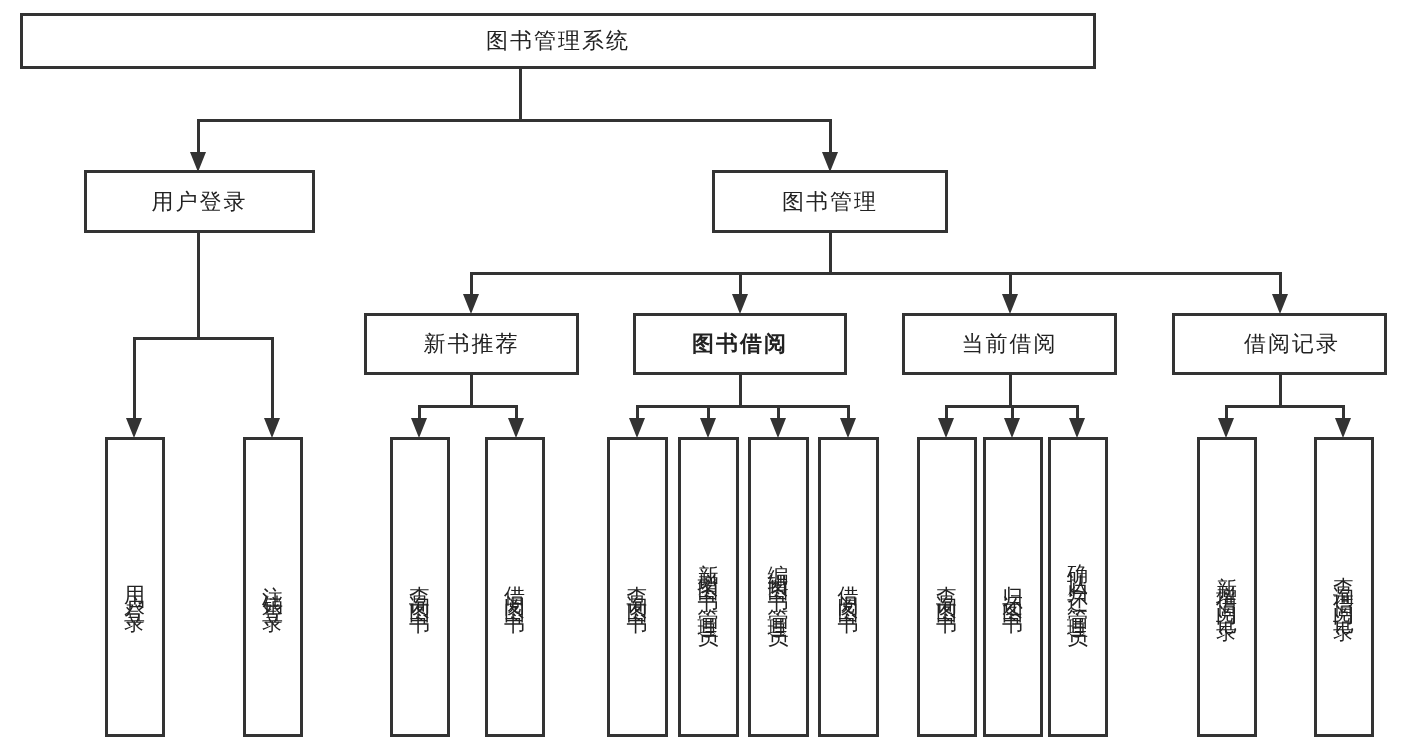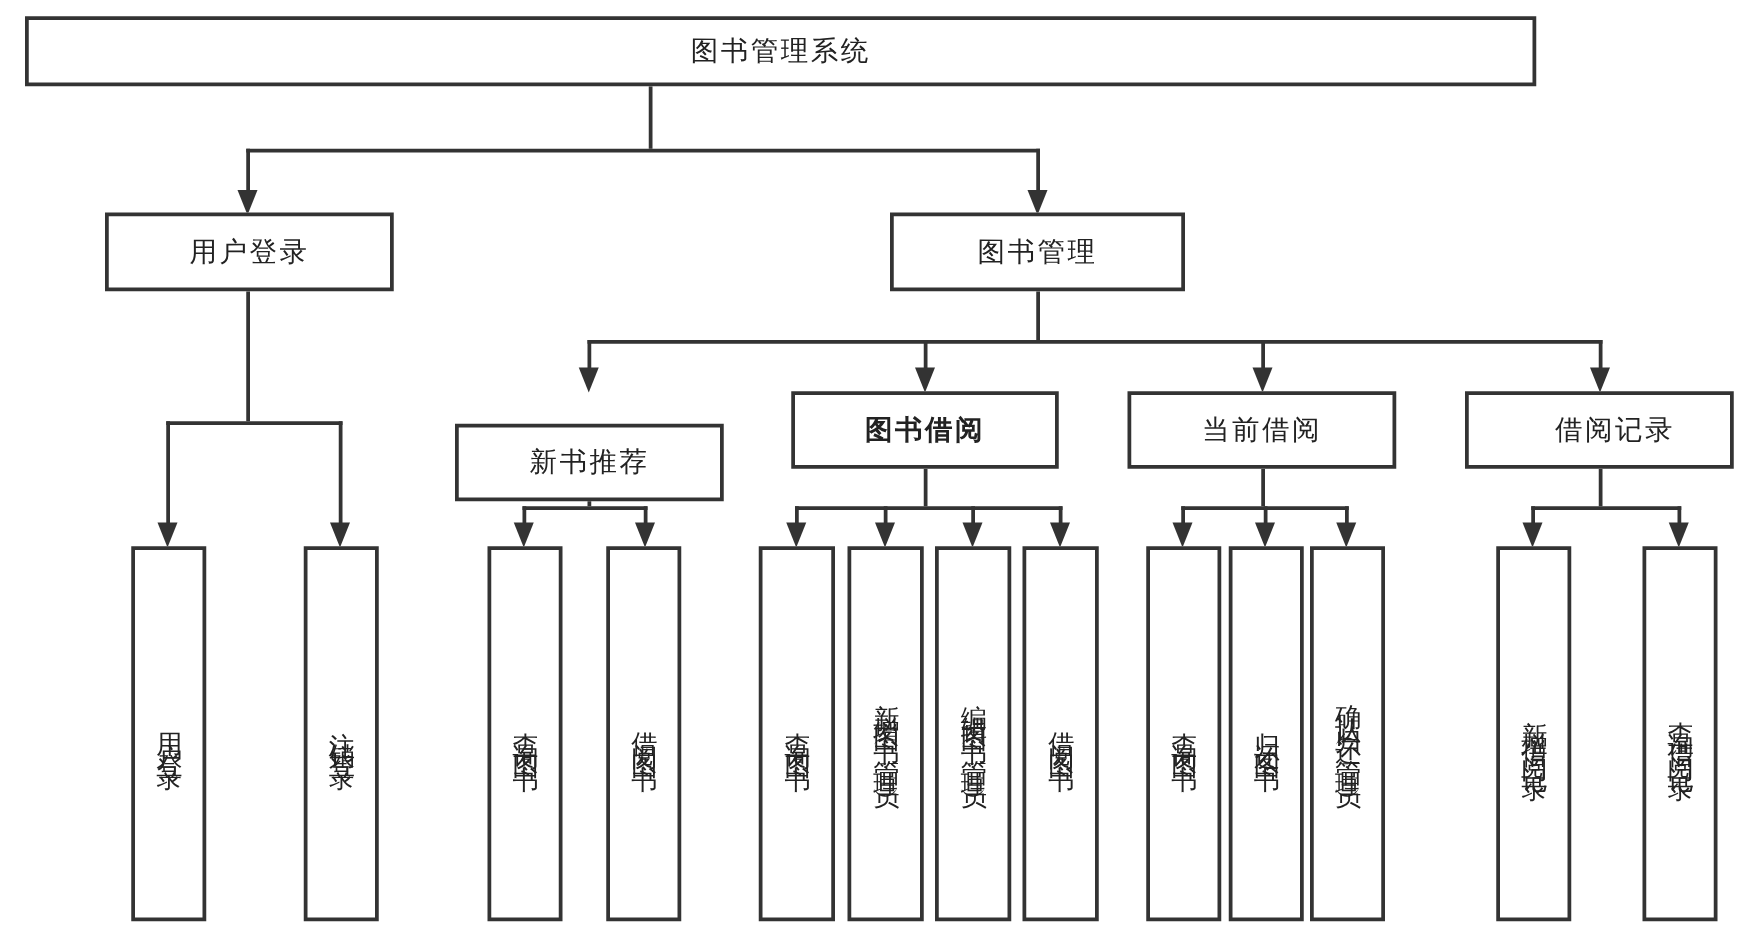--- a/index.html
+++ b/index.html
@@ -91,26 +91,26 @@
   <div class="arrow" style="left:629px;top:405px;height:33px;"></div>
   <div class="arrow" style="left:700px;top:405px;height:33px;"></div>
   <div class="arrow" style="left:770px;top:405px;height:33px;"></div>
   <div class="arrow" style="left:840px;top:405px;height:33px;"></div>
   <div class="arrow" style="left:938px;top:405px;height:33px;"></div>
   <div class="arrow" style="left:1004px;top:405px;height:33px;"></div>
   <div class="arrow" style="left:1069px;top:405px;height:33px;"></div>
   <div class="arrow" style="left:1218px;top:405px;height:33px;"></div>
   <div class="arrow" style="left:1335px;top:405px;height:33px;"></div>
 
-  <div class="node" style="left:20px;top:13px;width:1209px;height:56px;">图书管理系统</div>
+  <div class="node" style="left:20px;top:13px;width:1076px;height:56px;">图书管理系统</div>
 
   <div class="node" style="left:84px;top:170px;width:231px;height:63px;">用户登录</div>
   <div class="node" style="left:712px;top:170px;width:236px;height:63px;text-align:center;">图书管理</div>
 
-  <div class="node" style="left:364px;top:313px;width:215px;height:62px;margin-top:26px;">新书推荐</div>
+  <div class="node" style="left:364px;top:313px;width:215px;height:62px;">新书推荐</div>
   <div class="node" style="left:633px;top:313px;width:214px;height:62px;font-weight:bold;">图书借阅</div>
   <div class="node" style="left:902px;top:313px;width:215px;height:62px;">当前借阅</div>
   <div class="node" style="left:1172px;top:313px;width:215px;height:62px;padding-left:25px;">借阅记录</div>
 
   <div class="node vnode" style="left:105px;top:437px;width:60px;height:300px;">
     <span class="vtext">用户登录</span>
   </div>
   <div class="node vnode" style="left:243px;top:437px;width:60px;height:300px;">
     <span class="vtext">注销登录</span>
   </div>

